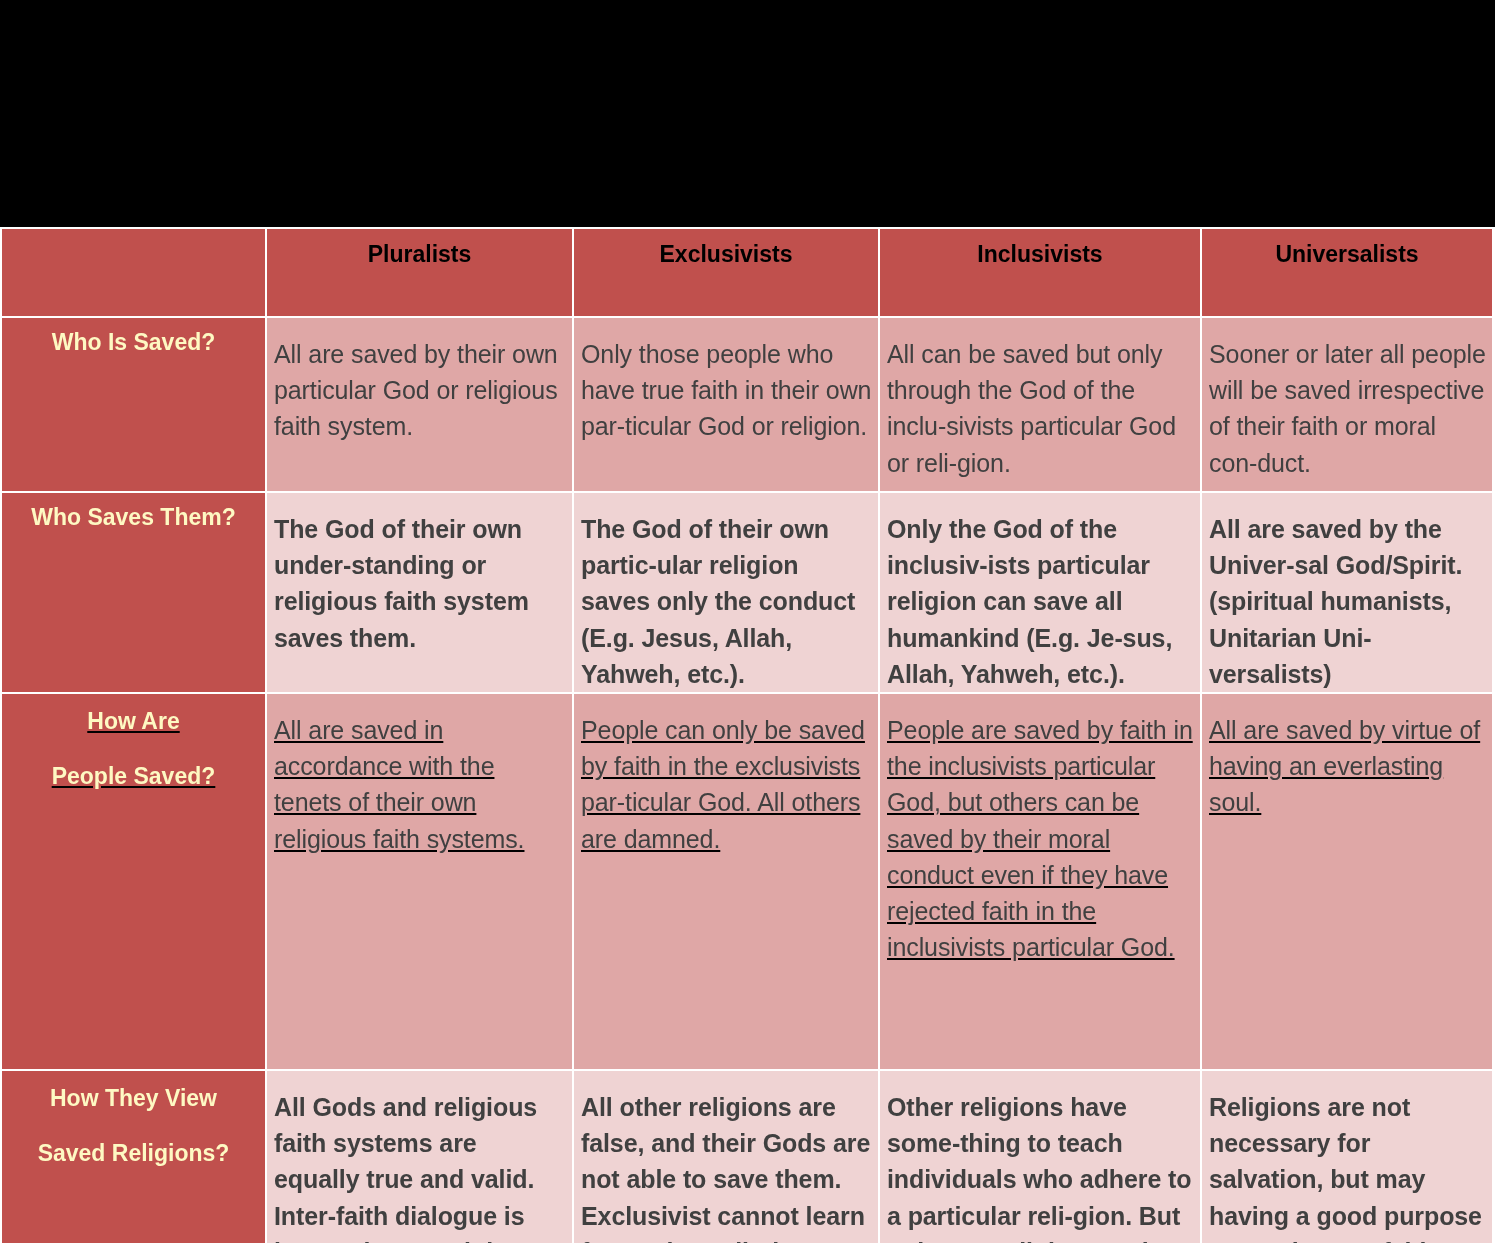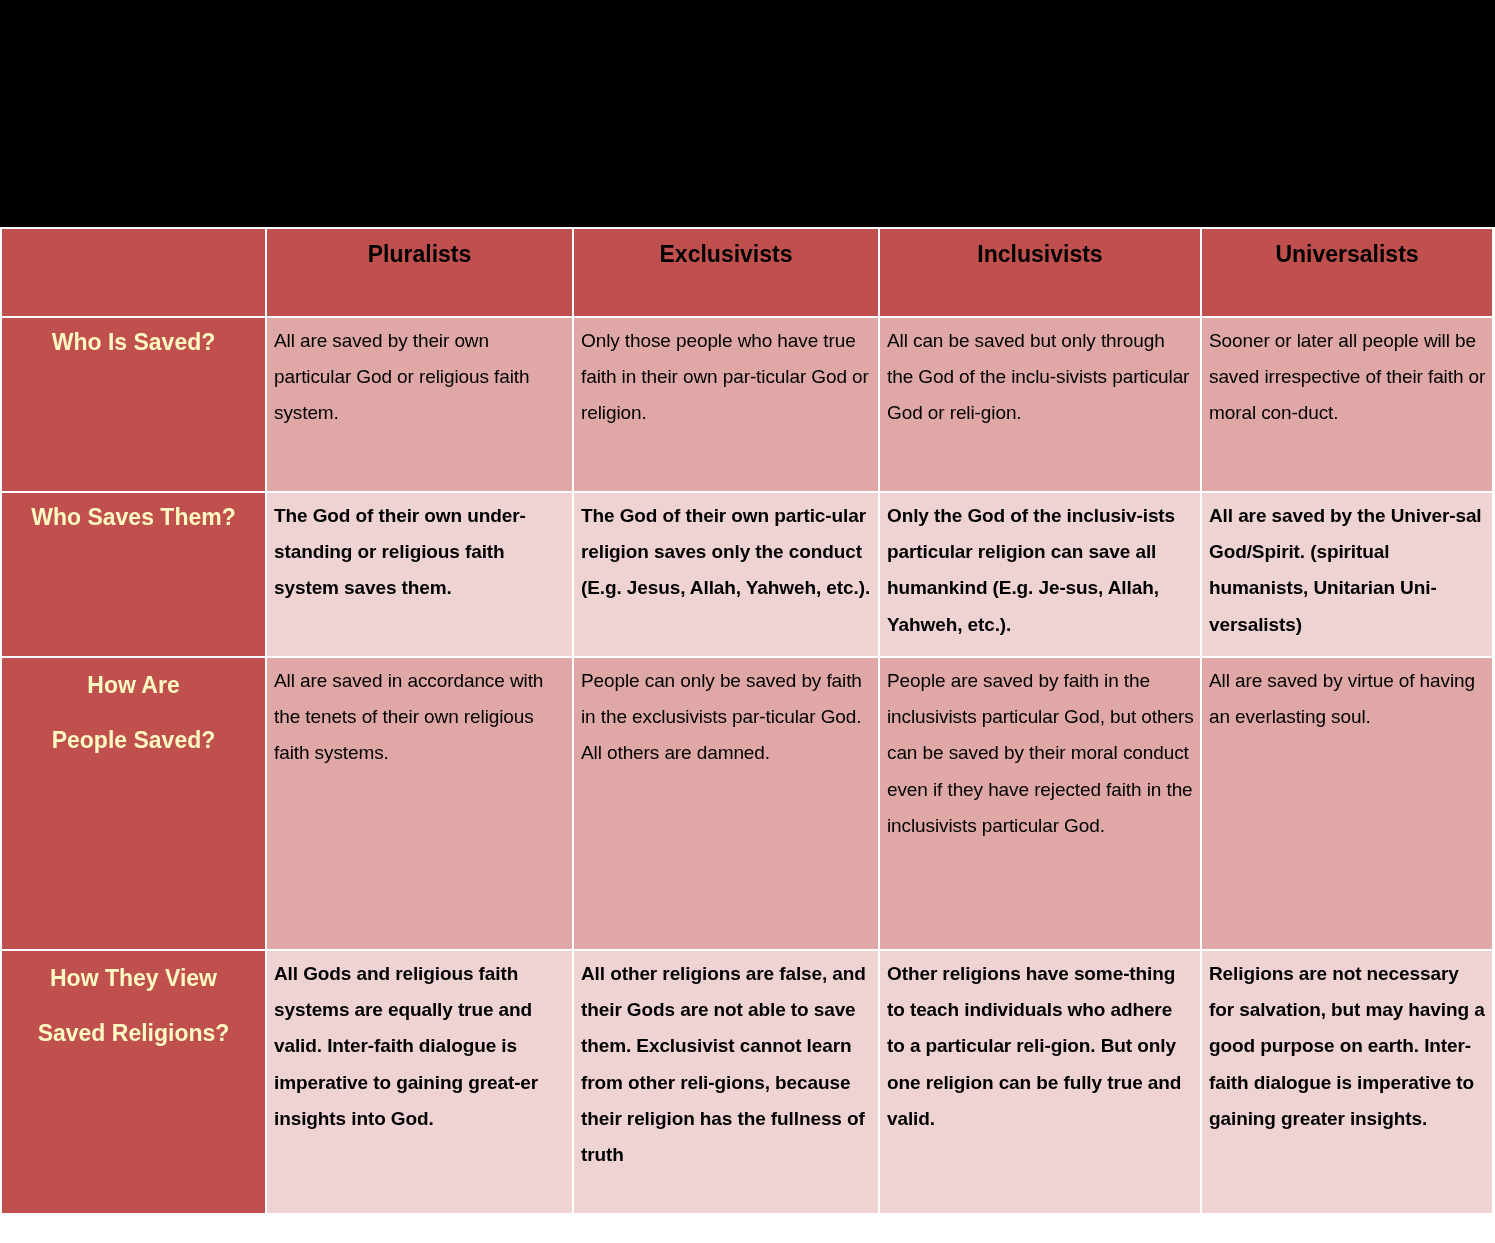--- a/index.html
+++ b/index.html
@@ -58,31 +58,31 @@
     background: #c0504d;
     color: #fef9c3;
     font-weight: bold;
     font-size: 23px;
     text-align: center;
     line-height: 55px;
     padding-top: 0px;
   }
   th.row-head.single { line-height: 48px; padding-top: 0px; }
   td.cell {
-    color: #000000;
-    font-size: 19px;
+    color: #404040;
+    font-size: 25px;
     line-height: 36.2px;
-    padding: 5px 6px 0 7px;
+    padding: 18px 6px 0 7px;
     letter-spacing: -0.1px;
   }
   tr.odd td.cell { background: #dfa7a6; }
   tr.even td.cell { background: #efd3d3; font-weight: bold; }
   tr.r1 { height: 173px; }
   tr.r2 { height: 163px; }
-  tr.r3 { height: 291px; }
+  tr.r3 { height: 375px; text-decoration: underline; }
   tr.r4 { height: 262px; border-radius: 7px; }
 </style>
 </head>
 <body>
 
 <div class="black-top"></div>
 
 <div class="table-wrap">
   <table class="compare">
     <colgroup>

